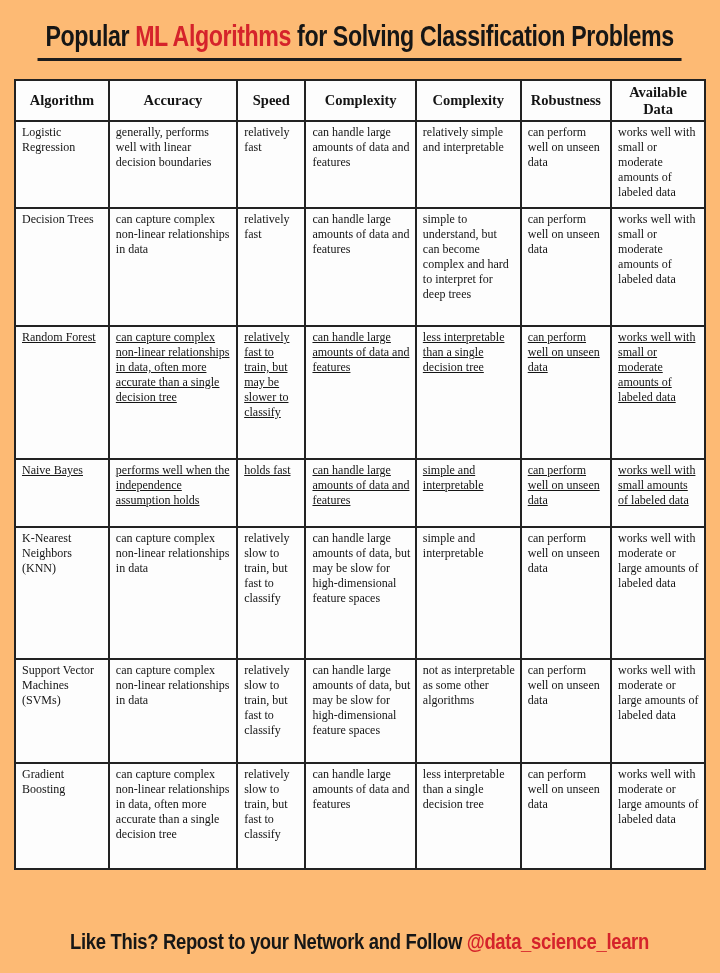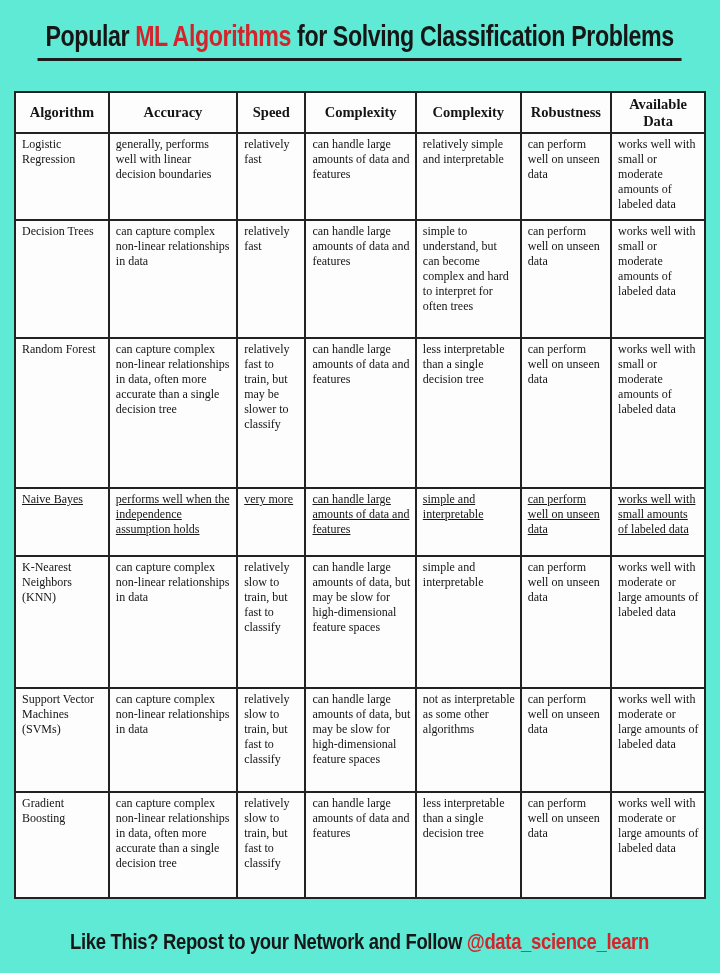--- a/index.html
+++ b/index.html
@@ -4,21 +4,21 @@
 <style>
   html, body {
     margin: 0;
     padding: 0;
     background: #fcfcfc;
   }
   .page {
     position: relative;
     width: 720px;
     height: 973px;
-    background: #5eead4;
+    background: #fdba74;
     overflow: hidden;
     font-family: "Liberation Serif", serif;
     color: #151515;
   }
   
   .title-wrap {
     width: 720px;
     padding-top: 20px;
     display: flex;
     justify-content: center;
@@ -34,21 +34,21 @@
     color: #161616;
     border-bottom: 3px solid #1c1c1c;
     padding: 0 10px 5px 10px;
     transform: scaleX(0.80);
     transform-origin: center;
   }
   .title-highlight { color: #d5232b; }
   
   .ml-table {
     width: 692px;
-    margin: 30px auto 0 auto;
+    margin: 18px auto 0 auto;
     border-collapse: collapse;
     table-layout: fixed;
     background: #fdfdfd;
   }
   .ml-table th, .ml-table td {
     border: 2px solid #222;
     font-family: "Liberation Serif", serif;
     color: #141414;
   }
   .ml-table th {
@@ -134,37 +134,37 @@
         <td>can handle large amounts of data and features</td>
         <td>relatively simple and interpretable</td>
         <td>can perform well on unseen data</td>
         <td>works well with small or moderate amounts of labeled data</td>
       </tr>
       <tr style="height:118px;">
         <td>Decision Trees</td>
         <td>can capture complex non-linear relationships in data</td>
         <td>relatively fast</td>
         <td>can handle large amounts of data and features</td>
-        <td>simple to understand, but can become complex and hard to interpret for often trees</td>
+        <td>simple to understand, but can become complex and hard to interpret for deep trees</td>
         <td>can perform well on unseen data</td>
         <td>works well with small or moderate amounts of labeled data</td>
       </tr>
-      <tr style="height:150px;">
+      <tr style="height:133px;text-decoration:underline;">
         <td>Random Forest</td>
         <td>can capture complex non-linear relationships in data, often more accurate than a single decision tree</td>
         <td>relatively fast to train, but may be slower to classify</td>
         <td>can handle large amounts of data and features</td>
         <td>less interpretable than a single decision tree</td>
         <td>can perform well on unseen data</td>
         <td>works well with small or moderate amounts of labeled data</td>
       </tr>
       <tr style="height:68px;text-decoration:underline;">
         <td>Naive Bayes</td>
         <td>performs well when the independence assumption holds</td>
-        <td>very more</td>
+        <td>holds fast</td>
         <td>can handle large amounts of data and features</td>
         <td>simple and interpretable</td>
         <td>can perform well on unseen data</td>
         <td>works well with small amounts of labeled data</td>
       </tr>
       <tr style="height:132px;">
         <td>K-Nearest Neighbors (KNN)</td>
         <td>can capture complex non-linear relationships in data</td>
         <td>relatively slow to train, but fast to classify</td>
         <td>can handle large amounts of data, but may be slow for high-dimensional feature spaces</td>

